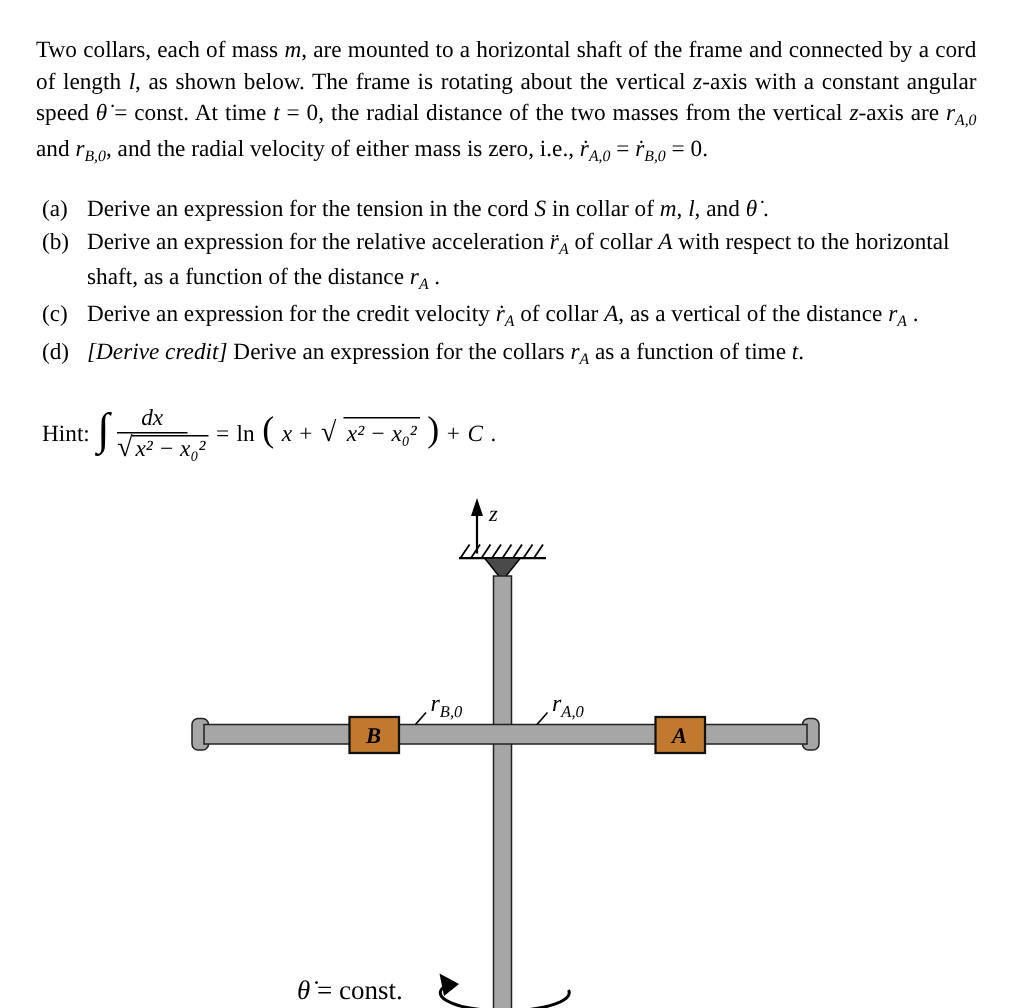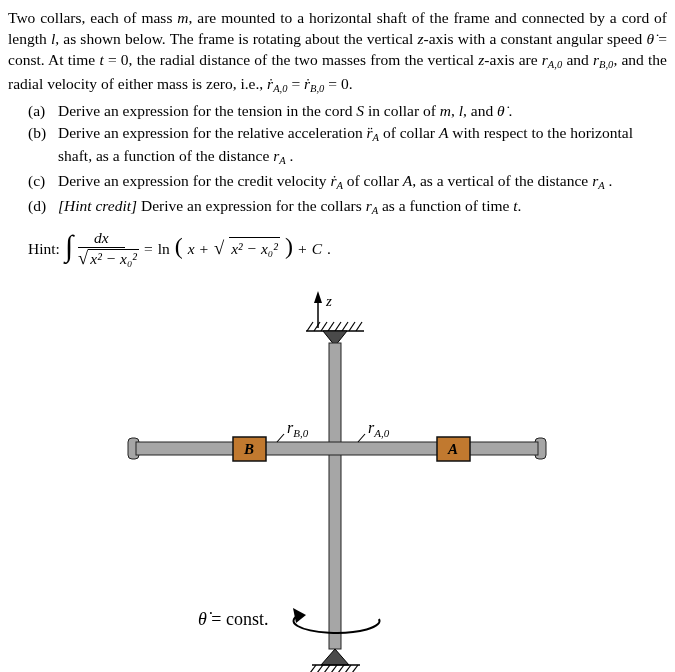--- a/index.html
+++ b/index.html
@@ -2,30 +2,30 @@
 <html style="--shaft: #a6a6a6; --collar: #c1792f; --support: #4a4a4a;"><head>
 <meta charset="utf-8">
 <style>
   html,body{margin:0;padding:0;}
   body{
     width:675px;height:672px;background:#ffffff;color:#000;
     font-family:"Liberation Serif","DejaVu Serif",serif;
     font-size:15.5px;line-height:1.36;overflow:hidden;
   }
   .content{padding:7px 8px 0 8px;}
-  p.intro{margin:0;text-align:justify;}
+  p.intro{margin:16px;text-align:justify;}
   .seg-n{font-style:normal;text-align:center;}
   .seg-i{font-style:italic;}
   .seg-sub{font-style:italic;font-size:0.68em;vertical-align:-0.32em;}
   .items{margin-top:3px;}
   .item{display:flex;margin:1px 0;padding-left:20px;}
   .item-label{flex:0 0 30px;}
   .item-text{flex:1;}
   
-  .hint{display:flex;align-items:center;gap:5px;padding-left:20px;margin-top:5px;height:50px;}
+  .hint{display:flex;align-items:center;gap:5px;padding-left:20px;margin-top:17px;height:50px;}
   .integral{display:inline-block;font-size:30px;line-height:1;transform:translateY(-2px);}
   .frac{display:inline-flex;flex-direction:column;align-items:flex-start;line-height:1.12;}
   .frac .num{padding:0 16px 1px;border-bottom:1px solid #000;}
   .frac .den{display:inline-flex;align-items:flex-start;padding-top:1px;}
   .sqrt{font-size:1.2em;line-height:1;}
   .radicand{border-top:1px solid #000;padding:0 2px;}
   .paren{display:inline-block;font-size:24px;line-height:1;transform:translateY(-2px);}
   .it{font-style:italic;}
   
   svg{display:block;}
@@ -57,21 +57,21 @@
     <div class="item">
       <span class="item-label">(b)</span>
       <span class="item-text"><span class="seg-n">Derive an expression for the relative acceleration </span><span class="seg-i">r̈</span><span class="seg-sub">A</span><span class="seg-n"> of collar </span><span class="seg-i">A</span><span class="seg-n"> with respect to the horizontal shaft, as a function of the distance </span><span class="seg-i">r</span><span class="seg-sub">A</span><span class="seg-n"> .</span></span>
     </div>
     <div class="item">
       <span class="item-label">(c)</span>
       <span class="item-text"><span class="seg-n">Derive an expression for the credit velocity </span><span class="seg-i">ṙ</span><span class="seg-sub">A</span><span class="seg-n"> of collar </span><span class="seg-i">A</span><span class="seg-n">, as a vertical of the distance </span><span class="seg-i">r</span><span class="seg-sub">A</span><span class="seg-n"> .</span></span>
     </div>
     <div class="item">
       <span class="item-label">(d)</span>
-      <span class="item-text"><span class="seg-i">[Hint credit]</span><span class="seg-n"> Derive an expression for the collars </span><span class="seg-i">r</span><span class="seg-sub">A</span><span class="seg-n"> as a function of time </span><span class="seg-i">t</span><span class="seg-n">.</span></span>
+      <span class="item-text"><span class="seg-i">[Derive credit]</span><span class="seg-n"> Derive an expression for the collars </span><span class="seg-i">r</span><span class="seg-sub">A</span><span class="seg-n"> as a function of time </span><span class="seg-i">t</span><span class="seg-n">.</span></span>
     </div>
   </div>
 
   <div class="hint">
     <span>Hint:</span>
     <span class="integral">∫</span>
     <span class="frac">
       <span class="num it">dx</span>
       <span class="den">
           <span class="sqrt">√</span>

